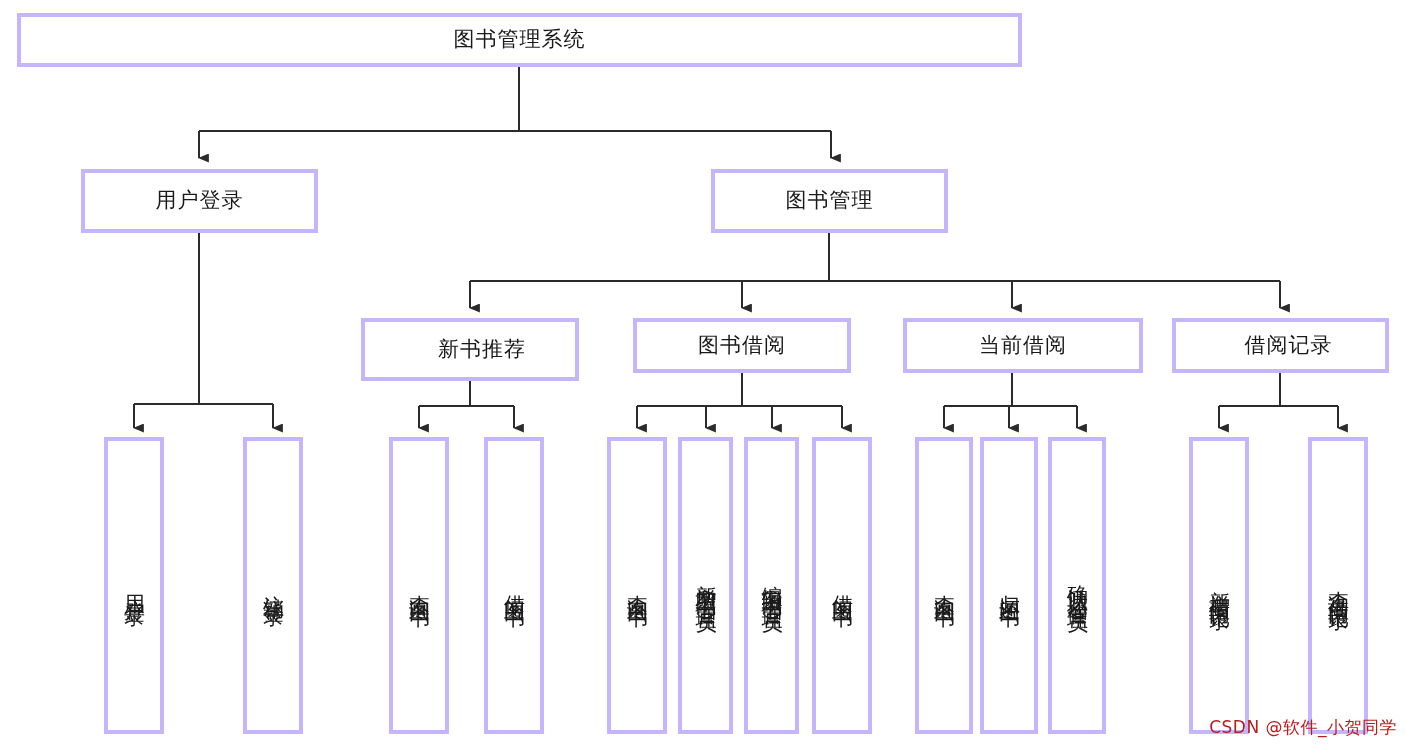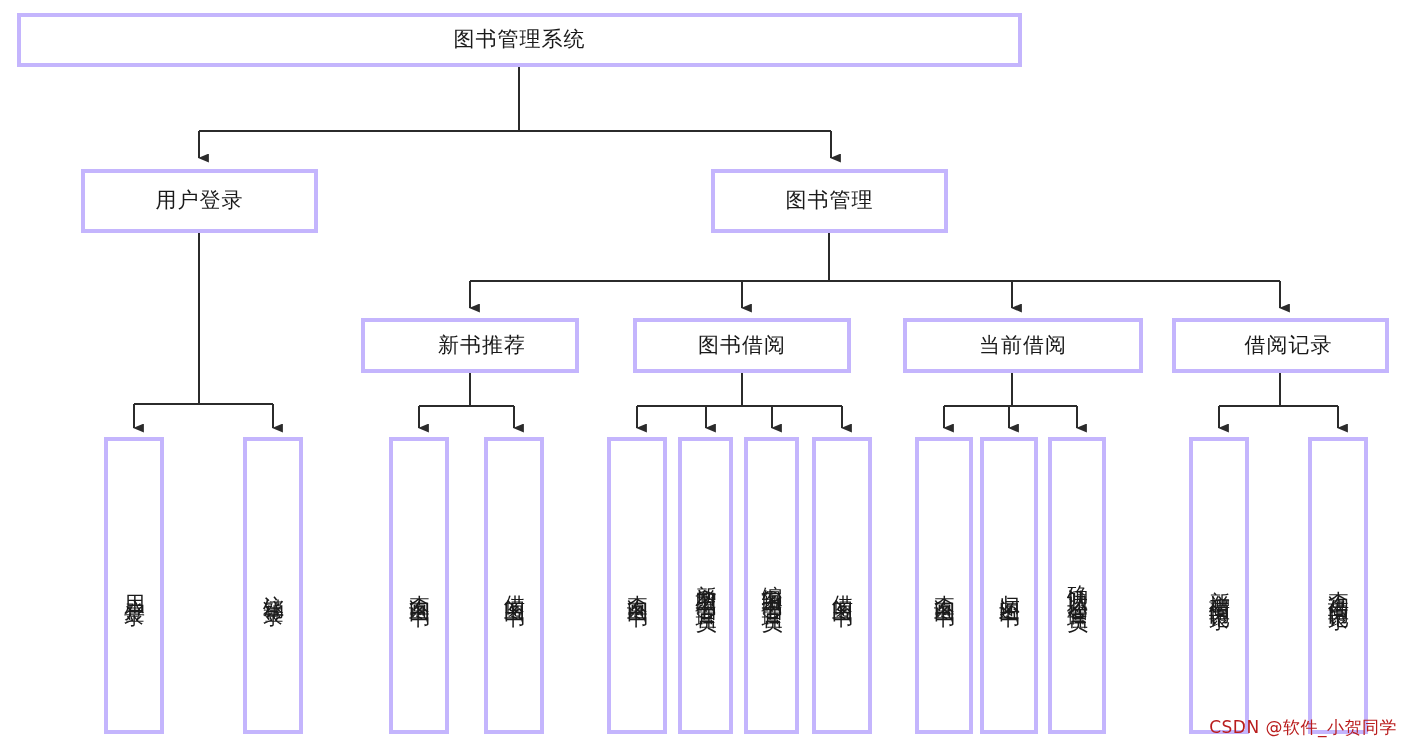--- a/index.html
+++ b/index.html
@@ -127,21 +127,21 @@
 
   <div id="l1-container">
       <div class="node horiz" style="left: 81px; top: 169px; width: 237px; height: 64px;">
         <span>用户登录</span>
       </div>
       <div class="node horiz" style="left: 711px; top: 169px; width: 237px; height: 64px; align-items: center;">
         <span>图书管理</span>
       </div>
     </div>
   <div id="l2-container">
-      <div class="node horiz" style="left: 361px; top: 318px; width: 218px; height: 55px; padding-left: 24px;">
+      <div class="node horiz" style="left: 361px; top: 318px; width: 218px; height: 63px; padding-left: 24px;">
         <span>新书推荐</span>
       </div>
       <div class="node horiz" style="left: 633px; top: 318px; width: 218px; height: 55px;">
         <span>图书借阅</span>
       </div>
       <div class="node horiz" style="left: 903px; top: 318px; width: 240px; height: 55px;">
         <span>当前借阅</span>
       </div>
       <div class="node horiz" style="left: 1172px; top: 318px; width: 217px; height: 55px; padding-left: 16px;">
         <span>借阅记录</span>

